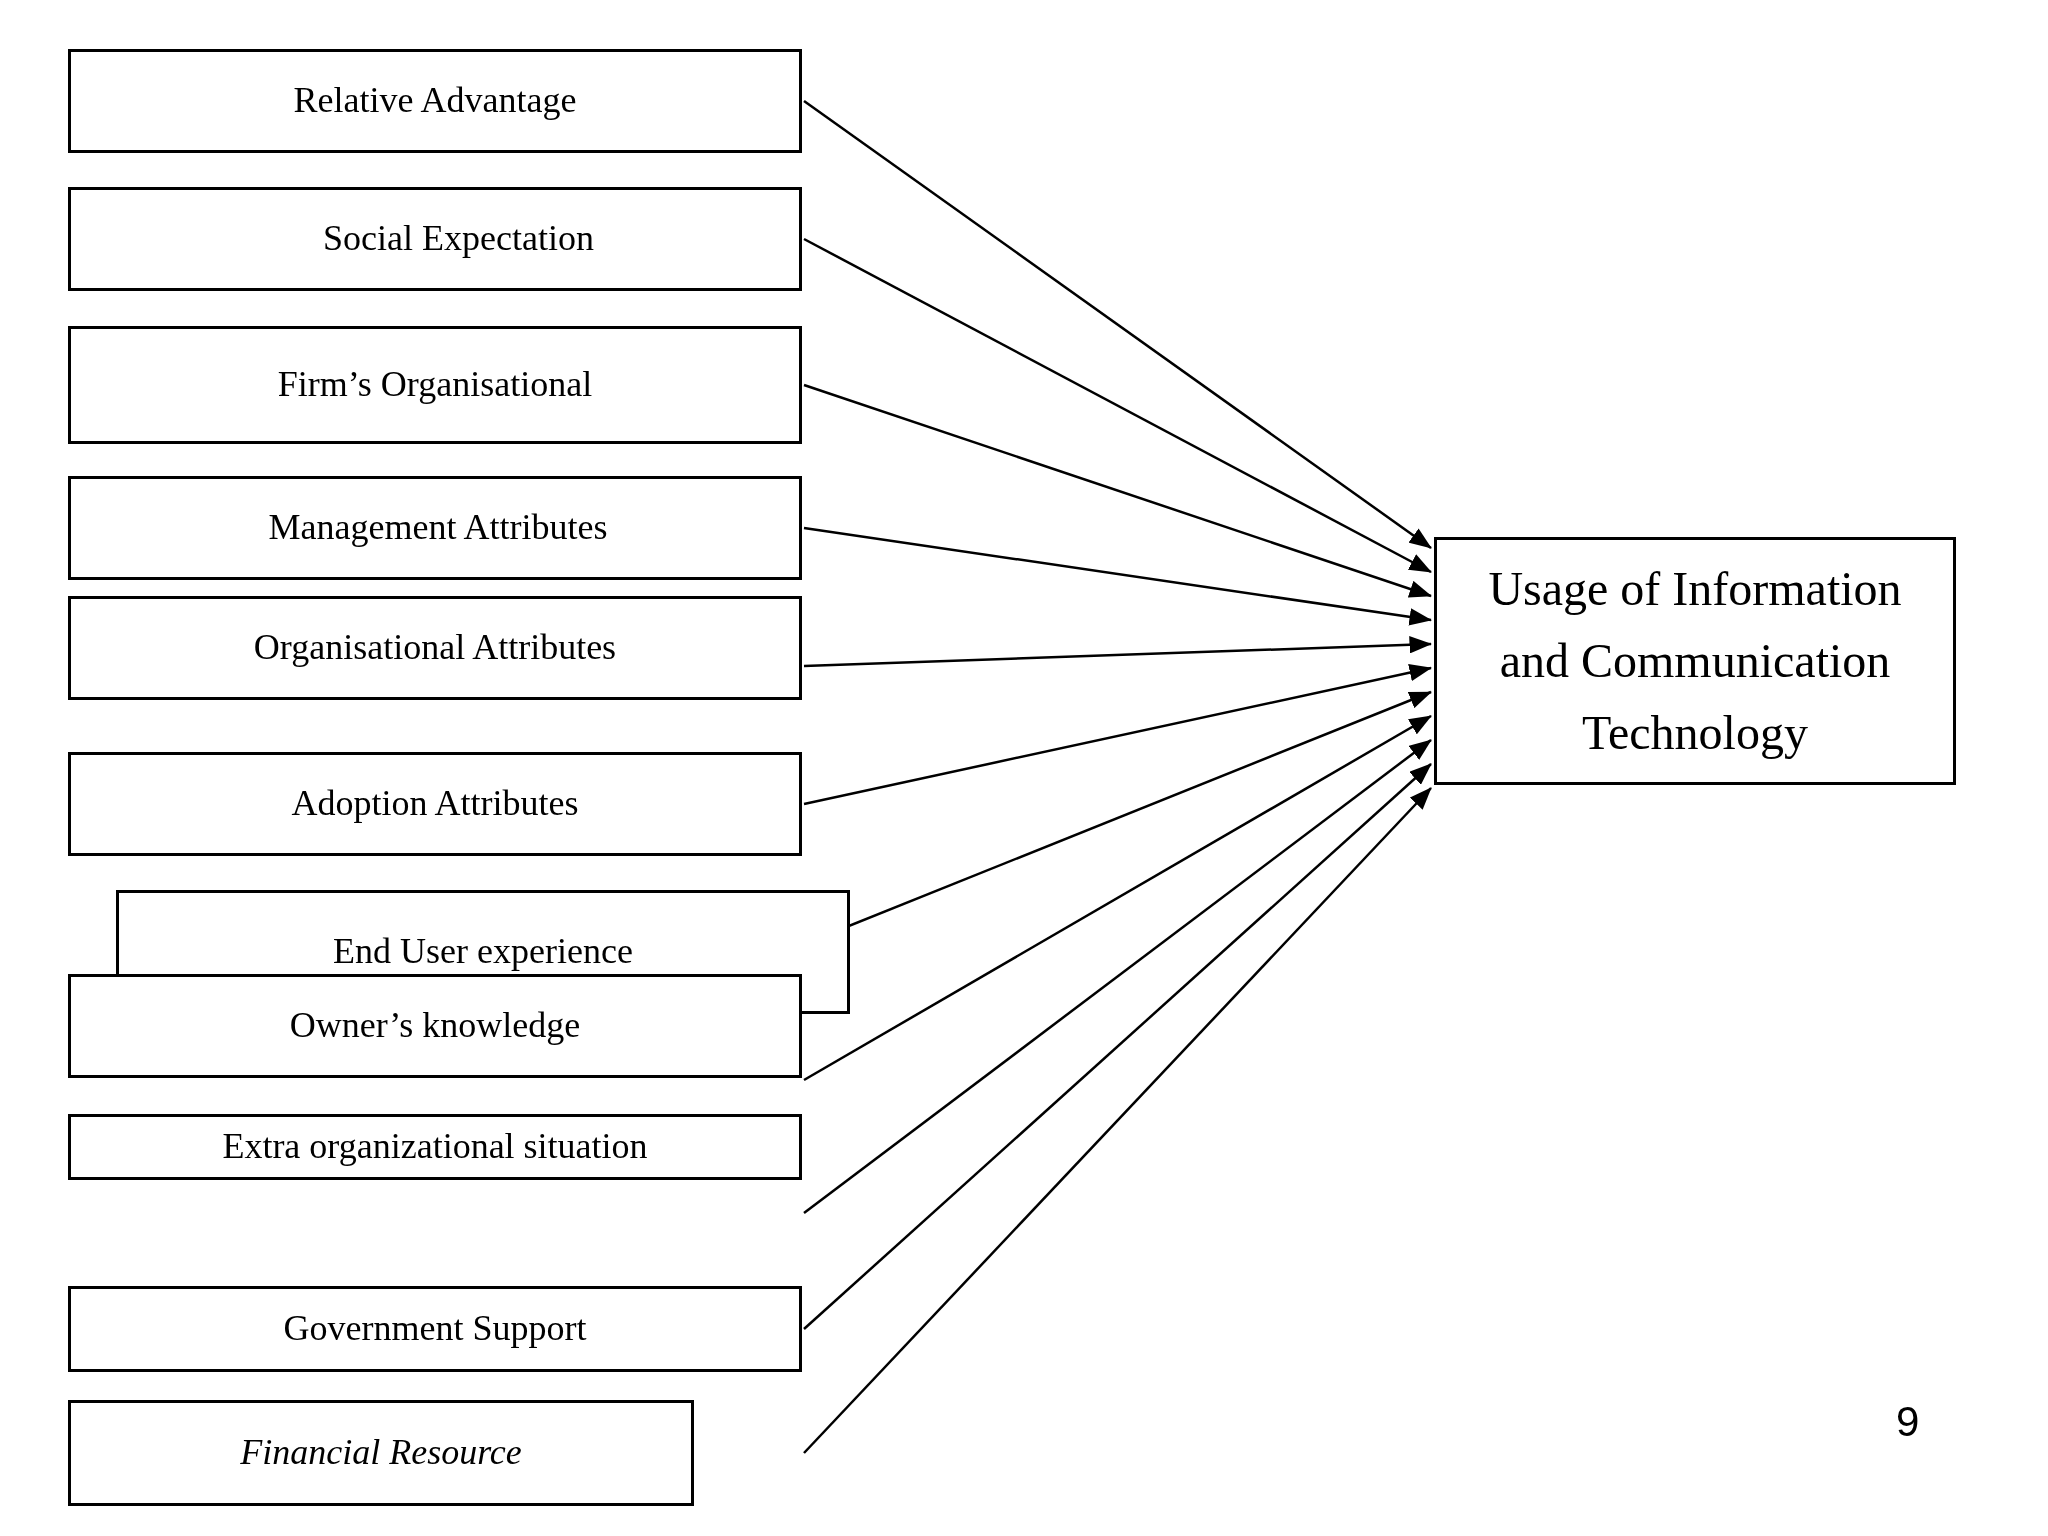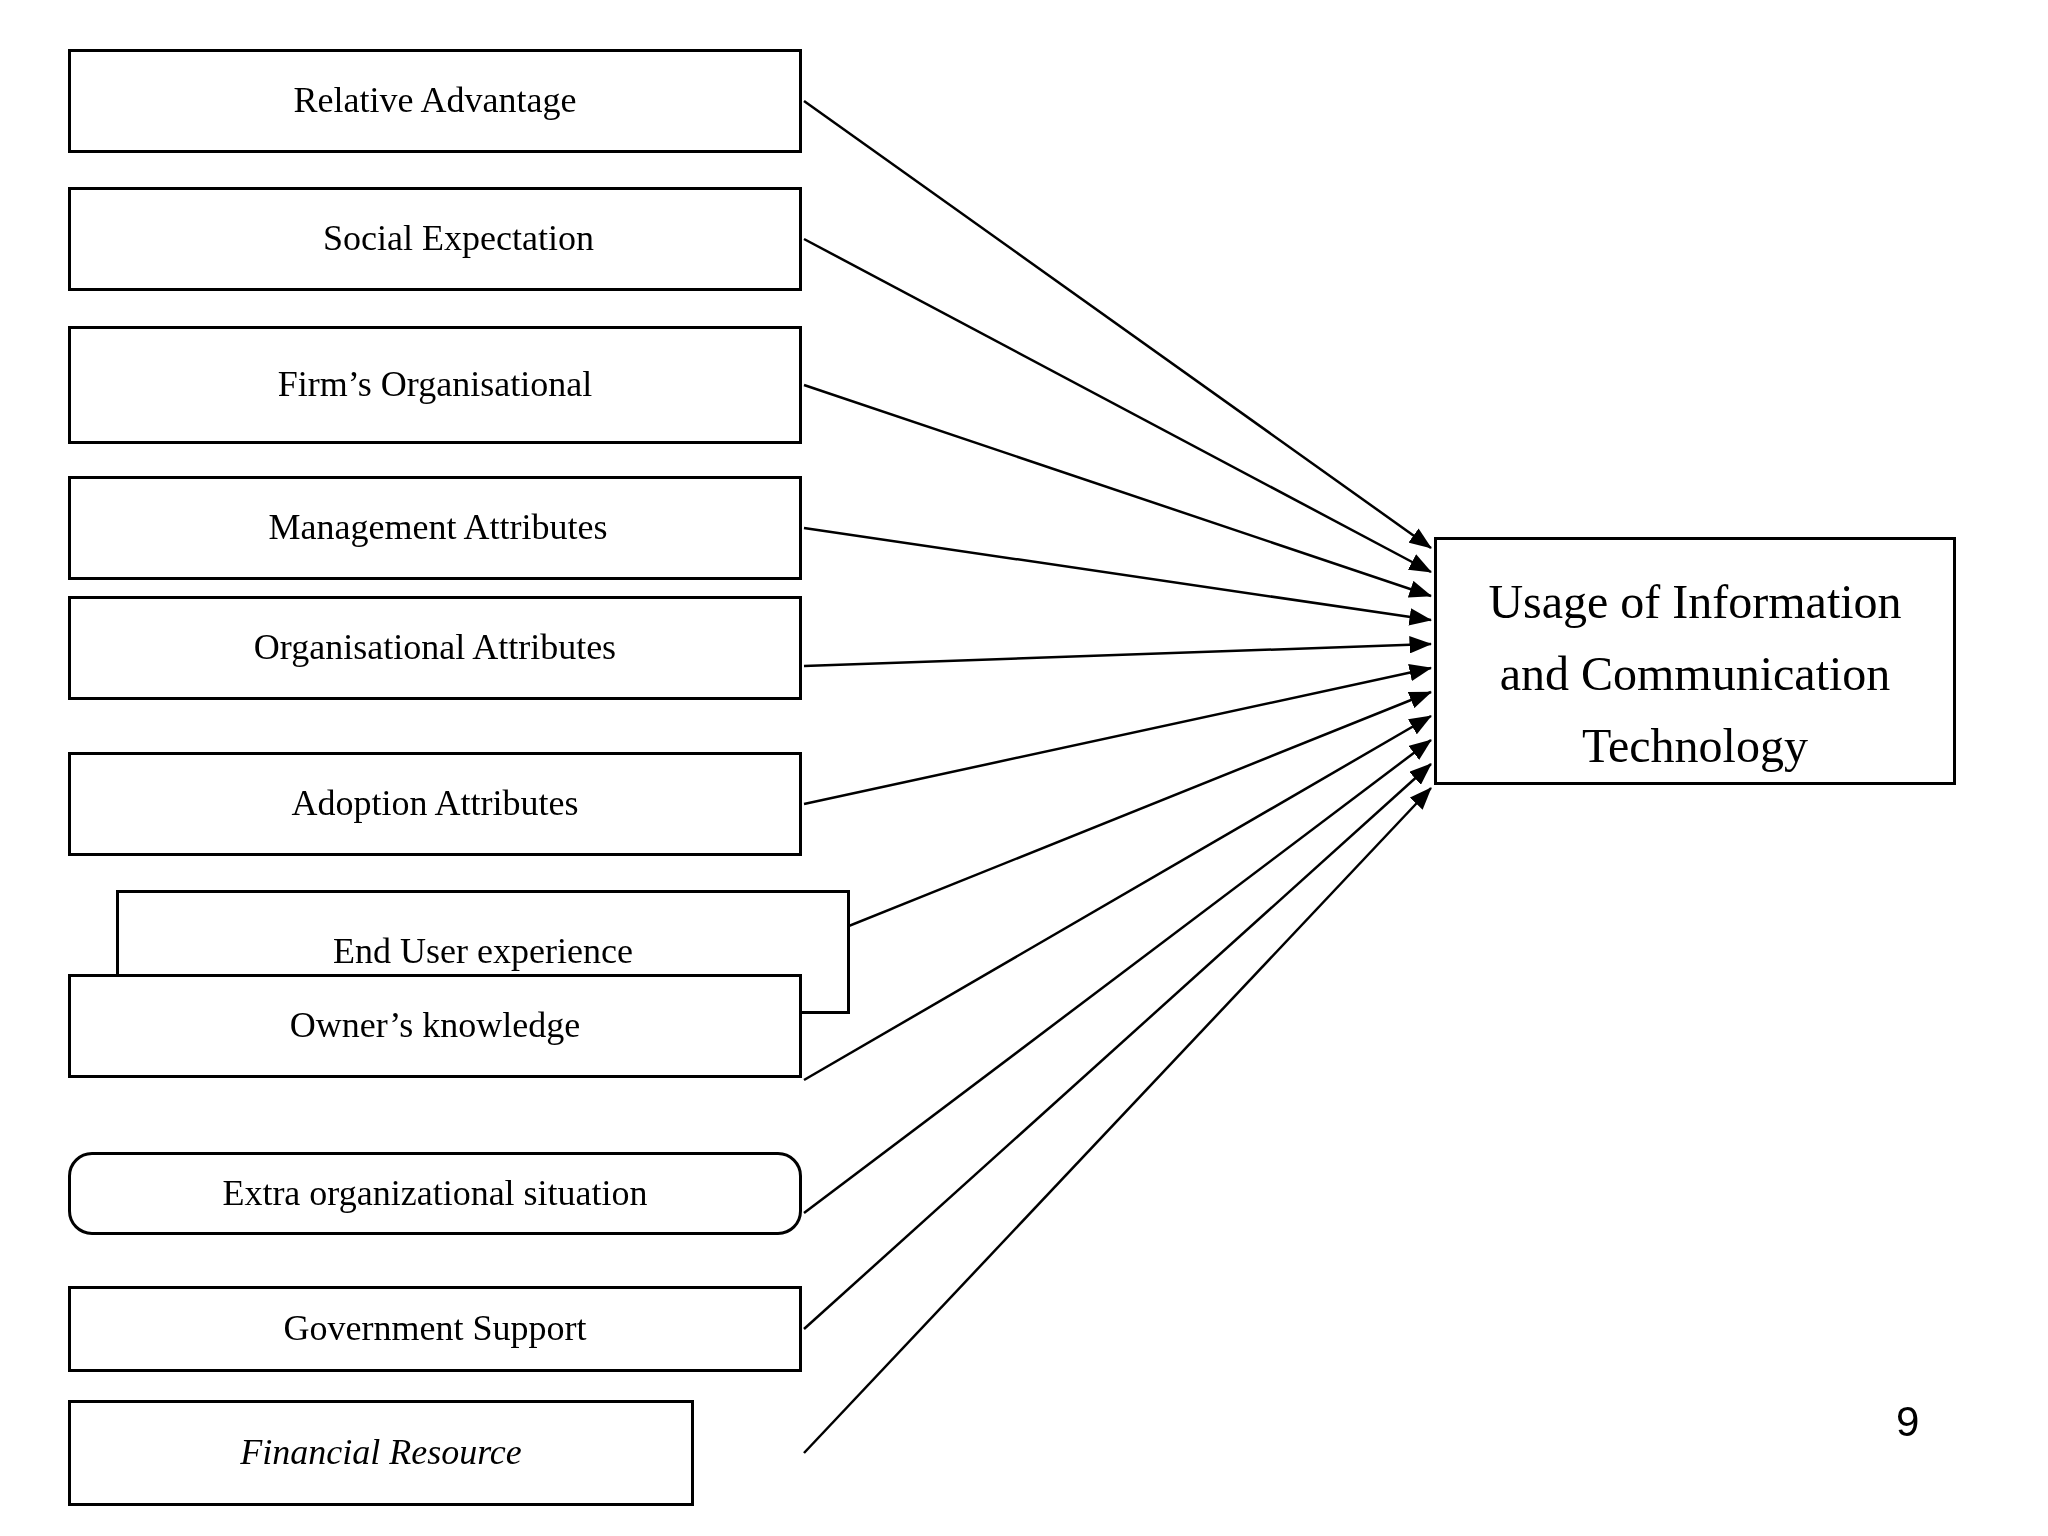--- a/index.html
+++ b/index.html
@@ -38,21 +38,21 @@
     font-size: 36px;
     line-height: 1.1;
     white-space: nowrap;
   }
   .target-box {
     position: absolute;
     box-sizing: border-box;
     border: 3px solid #000000;
     background: #ffffff;
     display: flex;
-    align-items: flex-end;
+    align-items: center;
     justify-content: center;
     text-align: center;
   }
   .target-box .label {
     font-size: 48px;
     line-height: 1.5;
     width: 460px;
   }
   .page-number {
     position: absolute;
@@ -107,21 +107,21 @@
   </div>
       <div class="factor-box" style="left: 68px; top: 752px; width: 734px; height: 104px;">
     <span class="label">Adoption Attributes</span>
   </div>
       <div class="factor-box" style="left: 68px; top: 890px; width: 734px; height: 124px; margin-left: 48px;">
     <span class="label">End User experience</span>
   </div>
       <div class="factor-box" style="left: 68px; top: 974px; width: 734px; height: 104px;">
     <span class="label">Owner’s knowledge</span>
   </div>
-      <div class="factor-box" style="left: 68px; top: 1152px; width: 734px; height: 83px; border-radius: 24px;">
+      <div class="factor-box" style="left: 68px; top: 1114px; width: 734px; height: 66px;">
     <span class="label">Extra organizational situation</span>
   </div>
       <div class="factor-box" style="left: 68px; top: 1286px; width: 734px; height: 86px;">
     <span class="label">Government Support</span>
   </div>
       <div class="factor-box" style="left: 68px; top: 1400px; width: 626px; height: 106px; font-style: italic;">
     <span class="label">Financial Resource</span>
   </div>
     </div>
 

